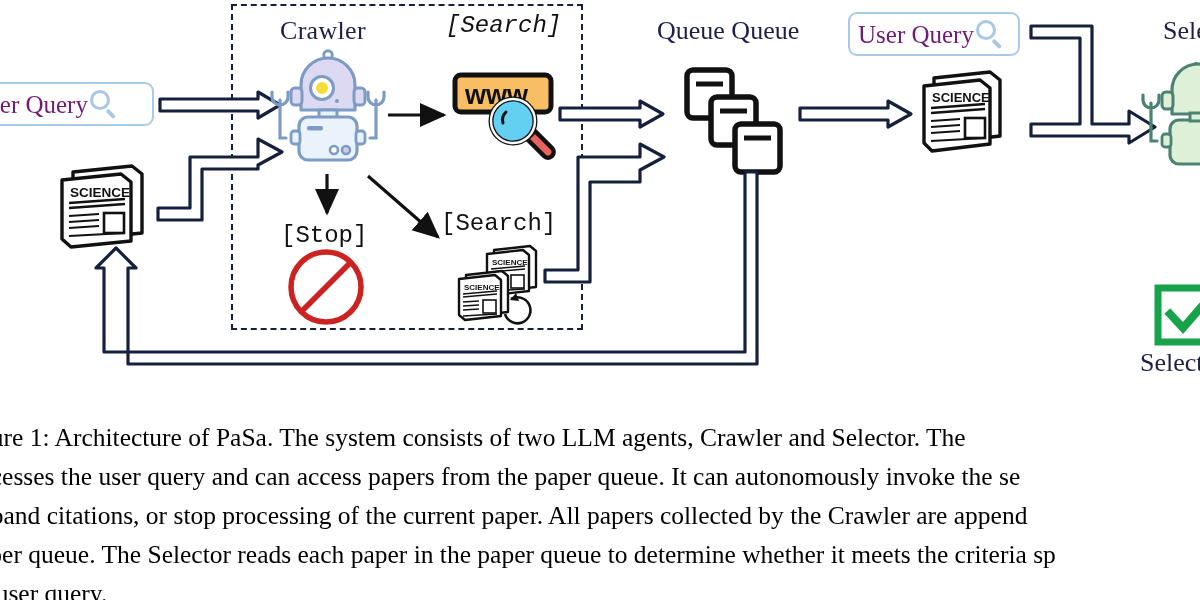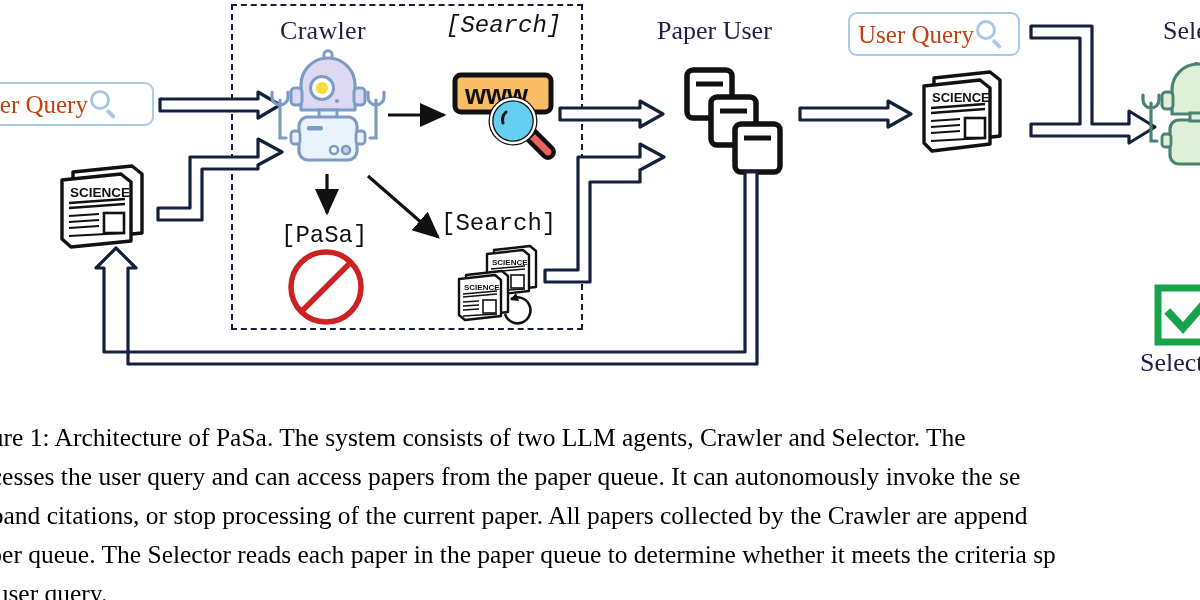--- a/index.html
+++ b/index.html
@@ -26,21 +26,21 @@
   #selector-title{left:1163px;top:16px;font-size:26px;white-space:nowrap;}
   #selected-title{left:1140px;top:348px;font-size:26px;white-space:nowrap;}
 
   
   .query-pill{
     border:2px solid #a9cbe8;border-radius:9px;background:#fff;
     display:flex;align-items:center;box-sizing:border-box;
     padding:0 8px;height:44px;
   }
   .query-pill .q-label{
-    color:#c2410c;font-family:"Liberation Serif",serif;font-size:25px;
+    color:#701a75;font-family:"Liberation Serif",serif;font-size:25px;
     white-space:nowrap;line-height:1;
   }
   #query-left{left:-38px;top:82px;width:192px;}
   #query-right{left:848px;top:12px;width:172px;}
 
   
   .magnifier{position:relative;width:30px;height:30px;margin-left:1px;flex:0 0 auto;}
   .magnifier .lens{
     position:absolute;left:1px;top:1px;width:20px;height:20px;border-radius:50%;
     border:3.5px solid #a9c8e6;box-sizing:border-box;
@@ -66,42 +66,42 @@
   svg.layer{position:absolute;left:0;top:0;width:1200px;height:600px;pointer-events:none;}
 </style>
 </head>
 <body>
 
 <div id="root">
 
   <div class="abs" id="crawler-box"></div>
   <div class="abs nav-text" id="crawler-title">Crawler</div>
 
-  <div class="abs nav-text" id="paper-queue-title">Paper User</div>
+  <div class="abs nav-text" id="paper-queue-title">Queue Queue</div>
   <div class="abs nav-text" id="selector-title">Selector</div>
   <div class="abs nav-text" id="selected-title">Selected</div>
 
   <div class="abs query-pill" id="query-left">
     <span class="q-label">User Query</span>
     <span class="magnifier">
       <span class="lens"></span>
         <span class="handle"></span>
     </span>
   </div>
 
   <div class="abs query-pill" id="query-right">
     <span class="q-label">User Query</span>
     <span class="magnifier">
       <span class="lens"></span>
         <span class="handle"></span>
     </span>
   </div>
 
   <div class="abs mono" id="label-search">[Search]</div>
-  <div class="abs mono" id="label-stop">[PaSa]</div>
+  <div class="abs mono" id="label-stop">[Stop]</div>
   <div class="abs mono" id="label-expand">[Search]</div>
 
   <svg class="layer" viewBox="0 0 1200 600" xmlns="http://www.w3.org/2000/svg">
     <defs>
       <marker id="thinArrow" markerWidth="9" markerHeight="9" refX="7.6" refY="4.2" orient="auto">
         <path d="M0,0.4 L8.4,4.2 L0,8 z" fill="#111111"></path>
       </marker>
     </defs>
 
     <g>

